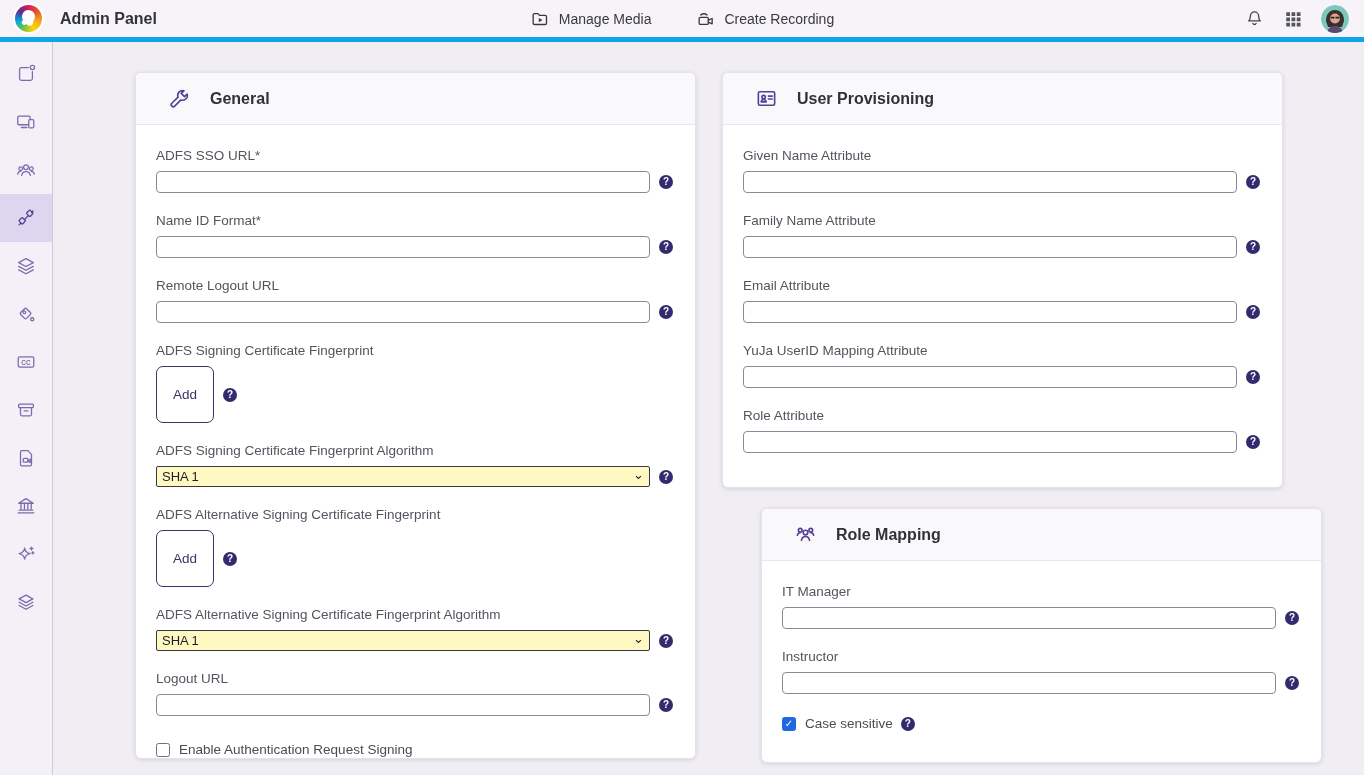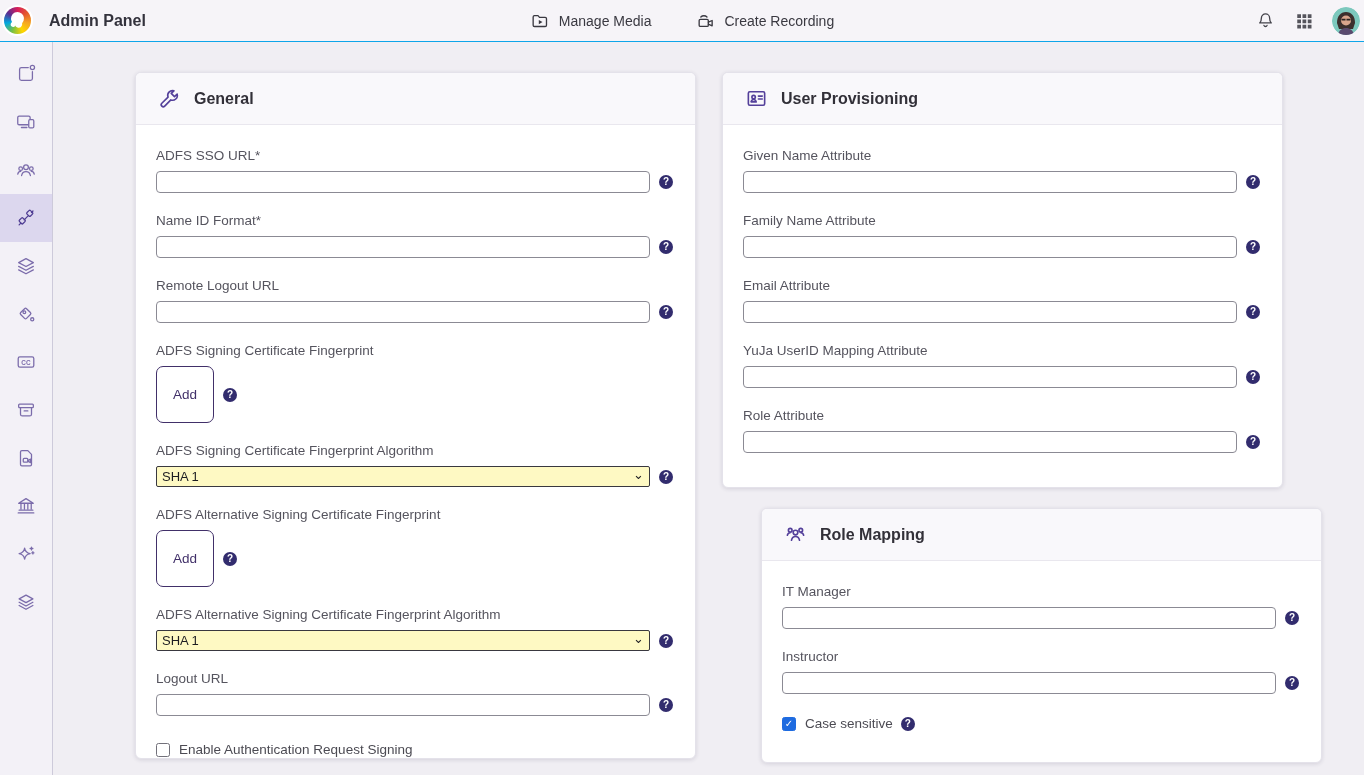--- a/index.html
+++ b/index.html
@@ -1,22 +1,22 @@
 <!DOCTYPE html>
 <html><head>
 <meta charset="utf-8">
 <style>
   * { box-sizing: border-box; margin: 0; padding: 0; }
   html,body { width:1364px; height:775px; overflow:hidden;
     font-family:"Liberation Sans", sans-serif; background:#f0eef3; }
 
   
   .topbar { position:absolute; left:0; top:0; width:1364px; height:42px;
-    background:#f6f4f8; border-bottom:1px solid #0ea5e9;
-    display:flex; align-items:center; padding:0 4px; z-index:10; }
+    background:#f6f4f8; border-bottom:5px solid #0ea5e9;
+    display:flex; align-items:center; padding:0 15px; z-index:10; }
   .logo { width:27px; height:27px; border-radius:50%;
     background:conic-gradient(#d81e5b,#e4572e,#f5a623,#ffd500,#7ac143,#00a8e0,#5c2d91,#d81e5b);
     position:relative; flex:0 0 auto; box-shadow:0 0 0 2px #fff; }
   .logo::after { content:""; position:absolute; left:7px; top:5px; width:13px; height:13px;
     border-radius:50%; background:#fff; transform:rotate(20deg);
     box-shadow:3px 5px 0 -3px #fff, -2px 7px 0 -4px #fff; }
   .app-title { font-size:16px; font-weight:700; color:#33323c; margin-left:18px; }
   .topbar-center { position:absolute; left:50%; transform:translateX(-50%);
     display:flex; gap:44px; align-items:flex-end; }
   .tb-btn { display:flex; align-items:center; gap:9px; font-size:14px; color:#3a3941;
@@ -33,21 +33,21 @@
     color:#7b6cab; cursor:pointer; }
   .side-item.active { background:#dcd7ee; color:#4f3d93; }
   .side-item svg { stroke:currentColor; fill:none; stroke-width:1.4;
     stroke-linecap:round; stroke-linejoin:round; }
 
   
   .content { position:absolute; left:53px; top:42px; width:1311px; height:733px; }
   .card { position:absolute; background:#fff; border:1px solid #e4e2ea; border-radius:6px;
     box-shadow:0 1px 4px rgba(40,35,70,.14); overflow:hidden; }
   .card-head { height:52px; background:#f9f8fb; border-bottom:1px solid #e9e7ee;
-    display:flex; align-items:center; gap:13px; padding:0 22px; }
+    display:flex; align-items:center; gap:19px; padding:0 32px; }
   .card-head svg { stroke:#54409a; fill:none; stroke-width:1.7;
     stroke-linecap:round; stroke-linejoin:round; flex:0 0 auto; }
   .card-title { font-size:16px; font-weight:700; color:#323038; }
   .card-body { padding:23px 20px 20px 20px; }
 
   .field { margin-bottom:20px; }
   .flabel { font-size:13.5px; color:#55545e; margin-bottom:8px; }
   .frow { display:flex; align-items:center; gap:9px; }
   .tinput { width:494px; height:22px; border:1px solid #8b8a94; border-radius:4px;
     background:#fff; font-family:inherit; font-size:13px; padding:0 6px; color:#222; }

